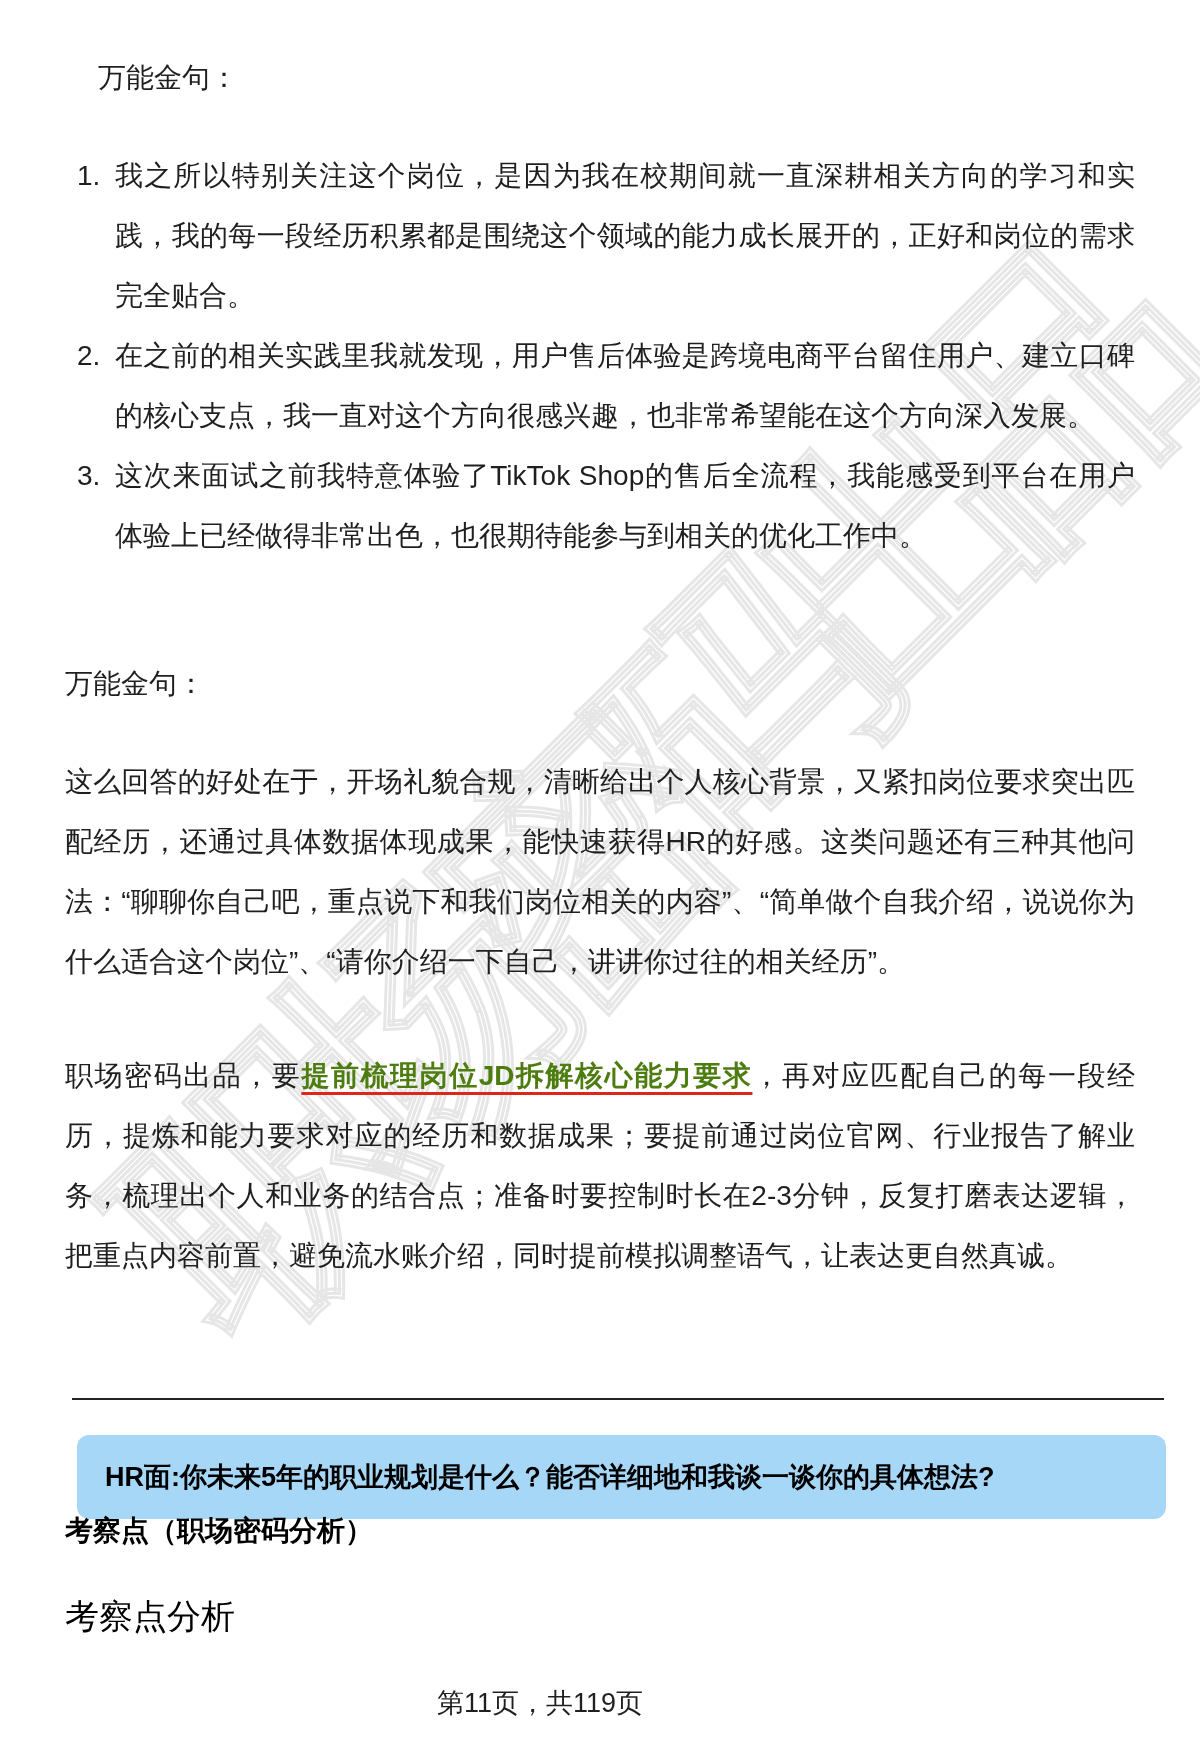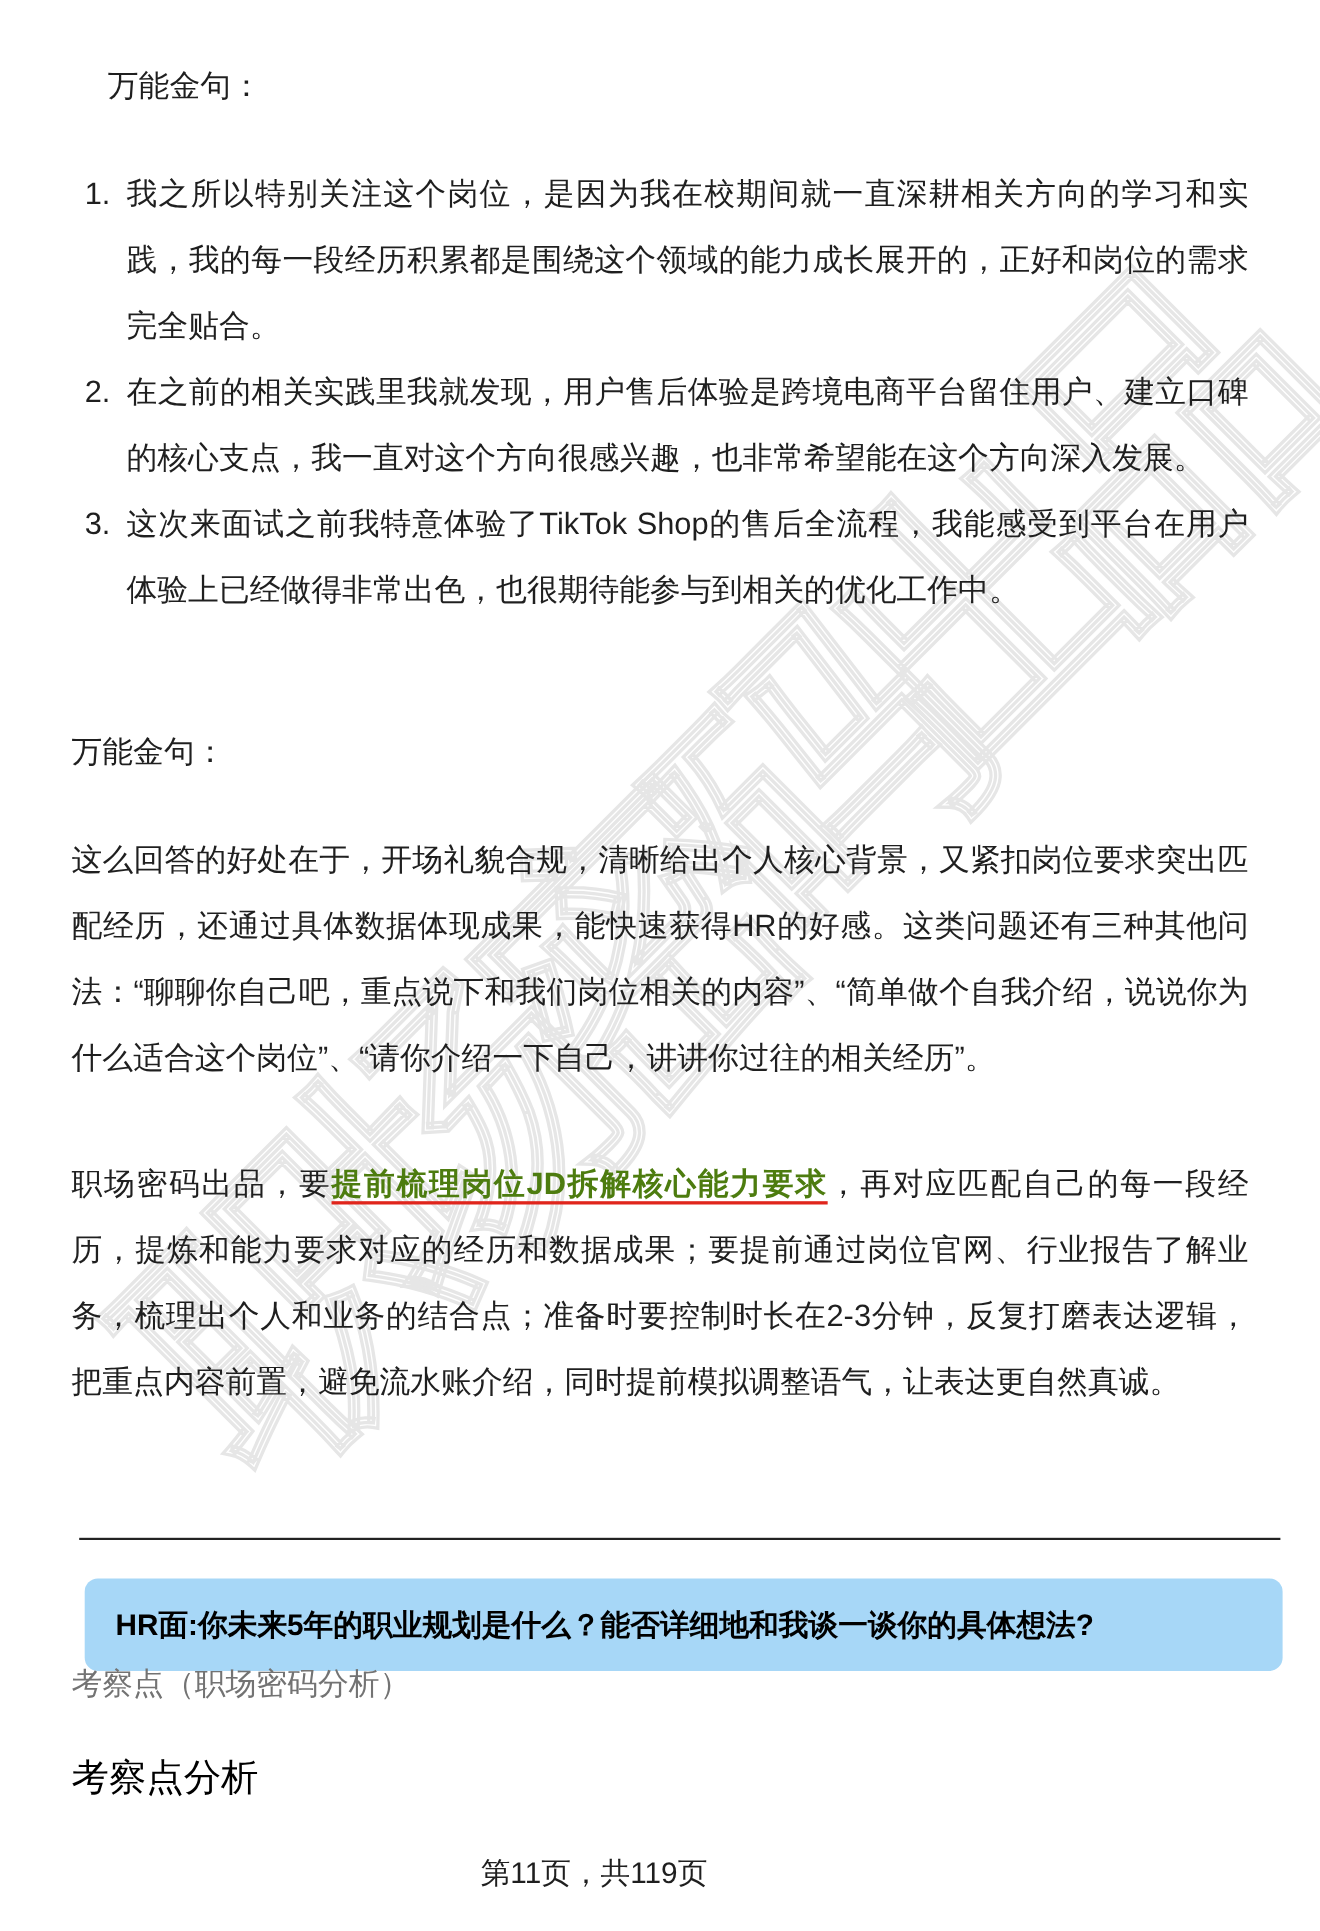--- a/index.html
+++ b/index.html
@@ -35,21 +35,21 @@
     text-decoration:underline;text-decoration-color:#e0251c;
     text-decoration-thickness:3px;text-underline-offset:7px;
   }
   .divider{position:absolute;left:72px;width:1092px;height:2px;background:#222222;z-index:1;}
   .banner{
     position:absolute;left:77px;top:1412px;width:1089px;height:84px;box-sizing:border-box;
     background:#a7d7f7;border-radius:12px;
     display:flex;align-items:center;padding:0 28px;
     font-size:27px;font-weight:700;color:#000000;z-index:1;margin-top:23px;
   }
-  .exam-point{font-size:28px;font-weight:400;line-height:38px;color:#737373;}
+  .exam-point{font-size:28px;font-weight:700;line-height:38px;color:#000000;}
   .analysis{font-size:34px;font-weight:400;line-height:44px;color:#000000;}
   .footer{
     position:absolute;left:0;top:1684px;width:1080px;text-align:center;
     font-size:27px;line-height:38px;color:#1f1f1f;z-index:1;
   }
 </style>
 </head>
 <body>
 
 <div class="page">

